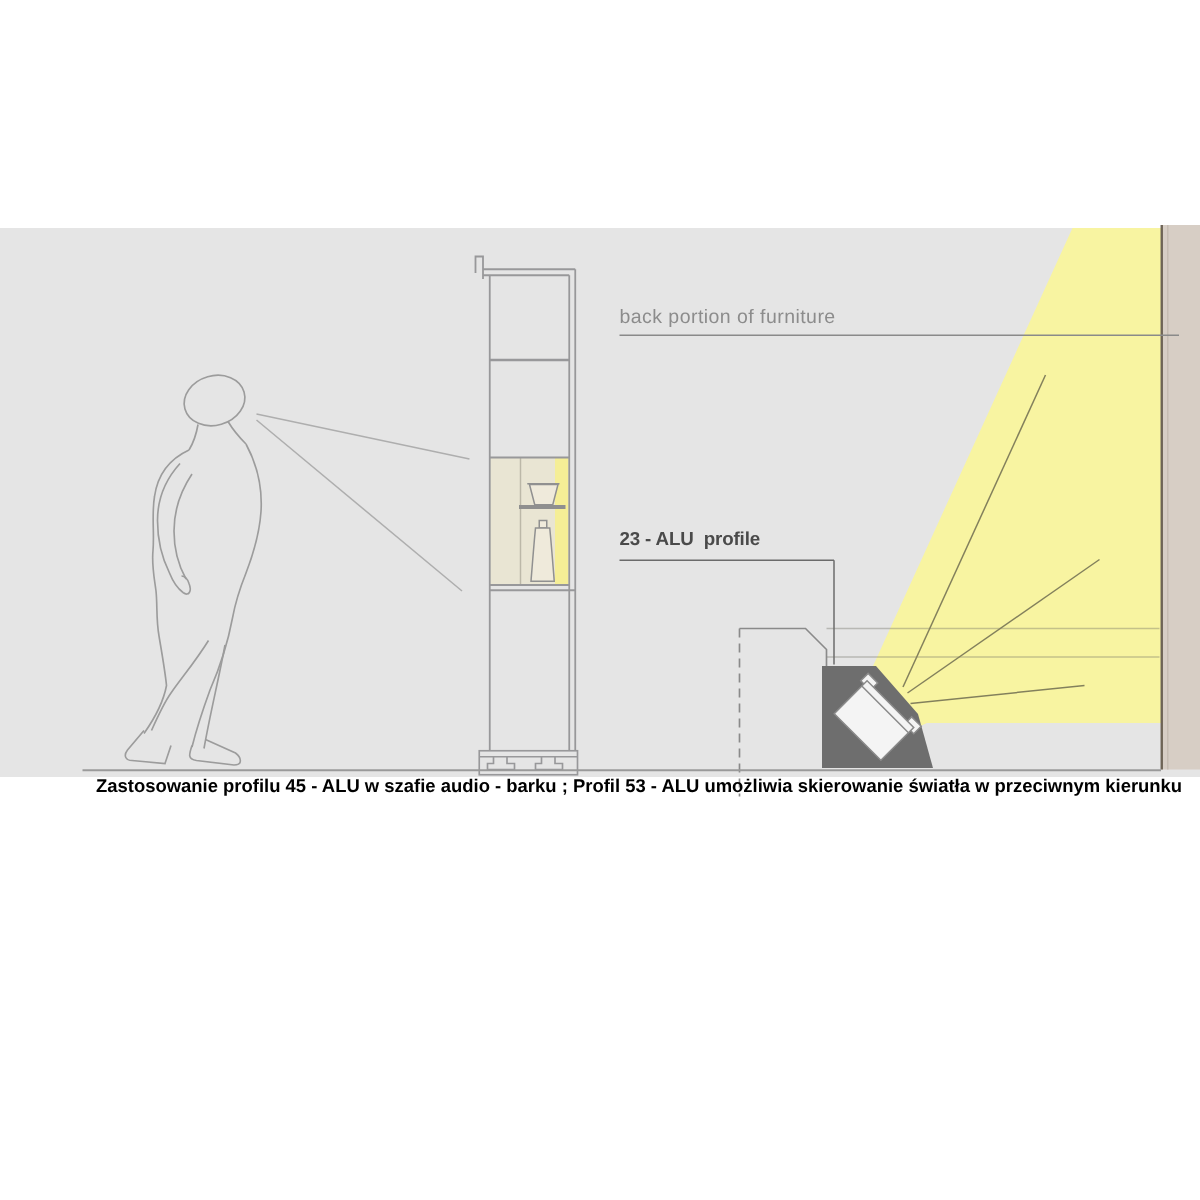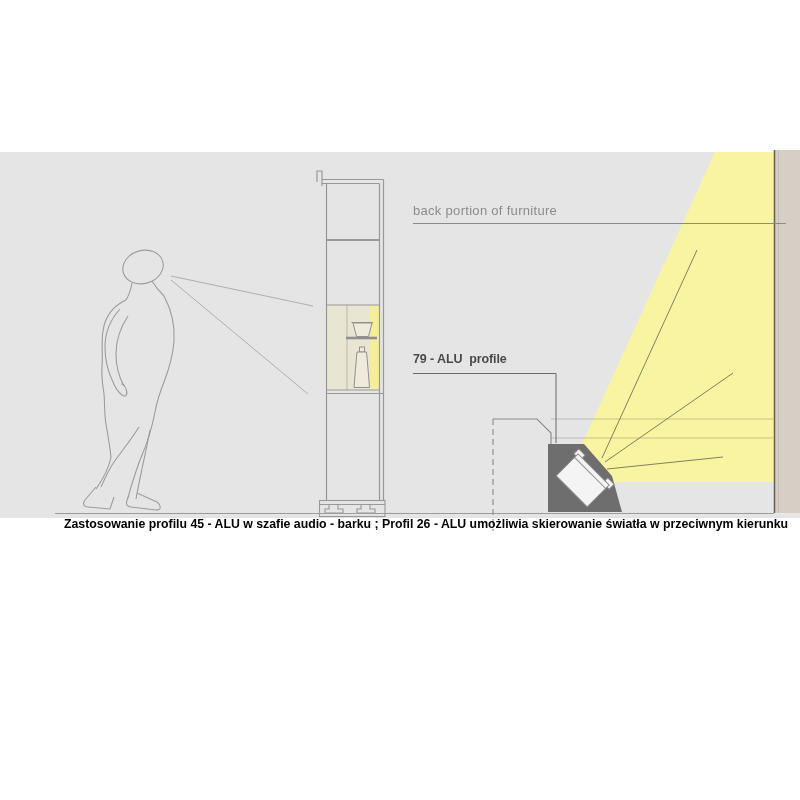--- a/index.html
+++ b/index.html
@@ -115,19 +115,19 @@
       <path d="M150,430 C146,452 140,476 136,499"></path>
       <path d="M96,487 L85,500 C82,504 84,507 88,507 L110,509 L114,497"></path>
       <path d="M128,497 C126,503 125,506 131,507 L156,510 C162,510 161,505 157,502 L137,493"></path>
       <path d="M120,309 C110,320 105,333 105,347 C105,360 108,372 113,382 C115,387 118,392 122,395"></path>
       <path d="M128,316 C120,328 116,341 116,354 C116,366 119,377 124,386"></path>
       <path d="M122,395 C126,398 128,394 126,389 C125,386 123,384 121,384"></path>
     </g>
   </svg>
 
   <div class="lbl lbl-back">back portion of furniture</div>
-  <div class="lbl lbl-alu">79 - ALU  profile</div>
+  <div class="lbl lbl-alu">23 - ALU  profile</div>
 
   <div class="caption">
-    <div>Zastosowanie profilu 45 - ALU w szafie audio - barku ; Profil 26 - ALU umożliwia skierowanie światła w przeciwnym kierunku</div>
+    <div>Zastosowanie profilu 45 - ALU w szafie audio - barku ; Profil 53 - ALU umożliwia skierowanie światła w przeciwnym kierunku</div>
   </div>
 
 </div>
 
 </body></html>

